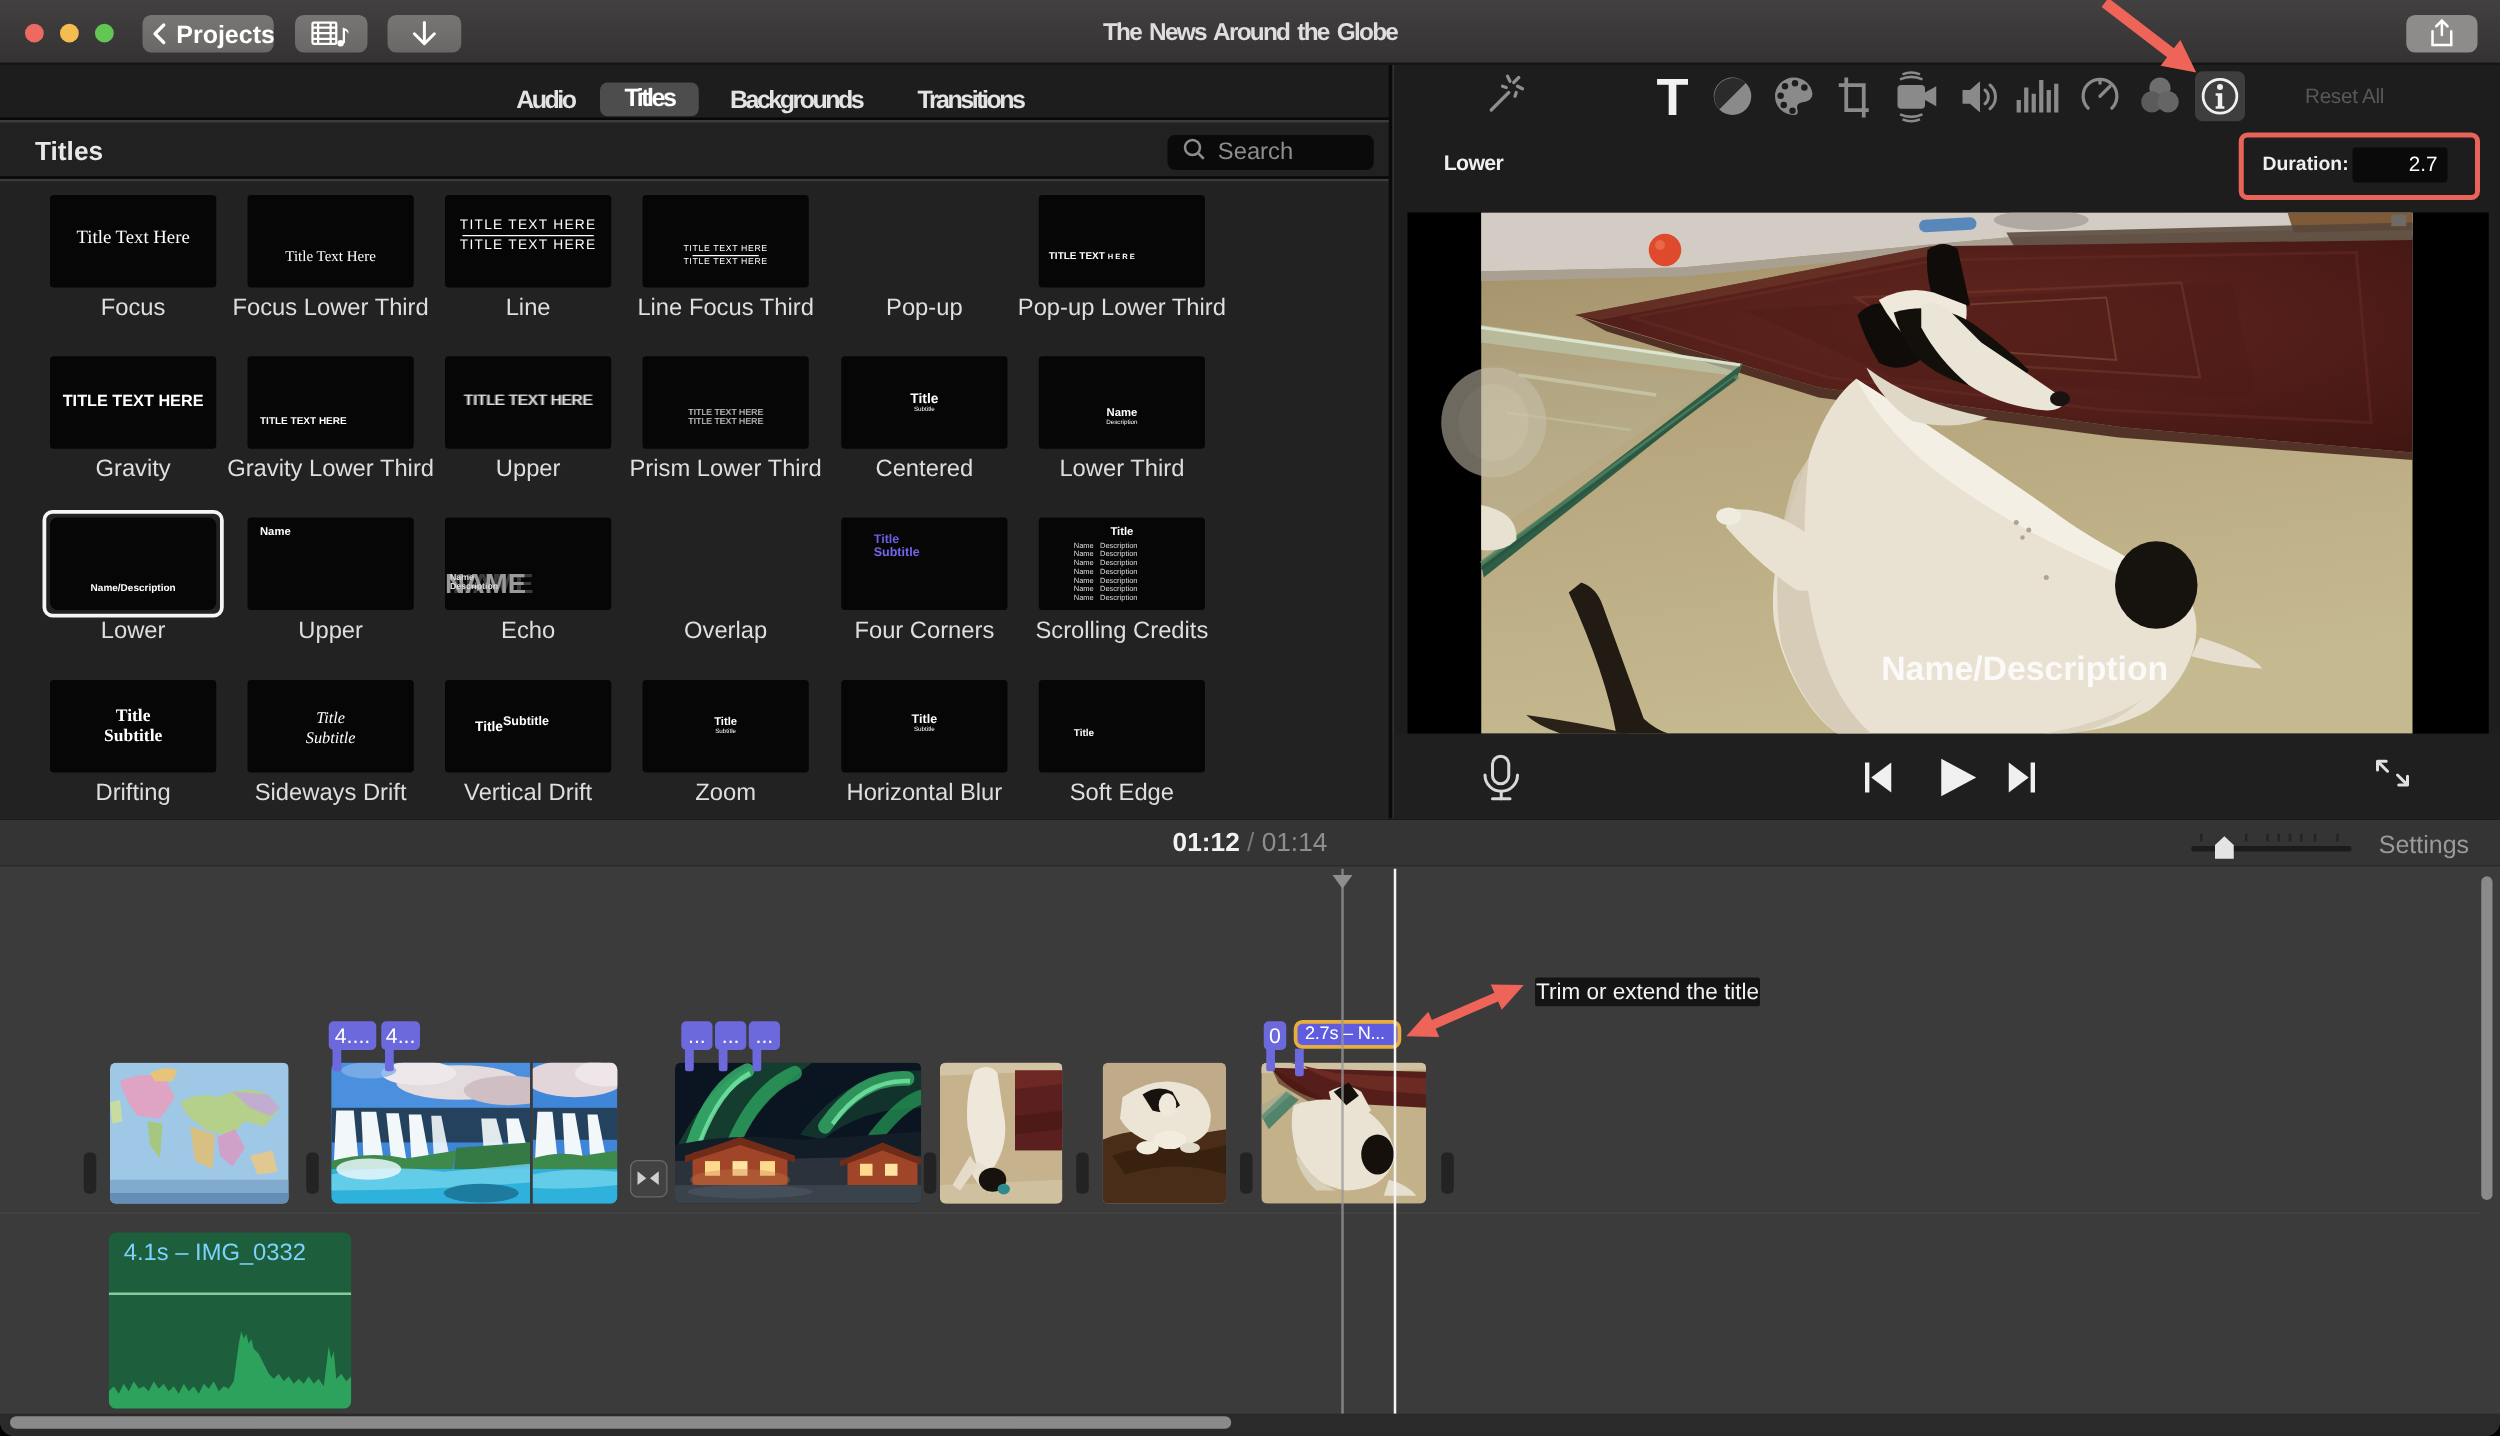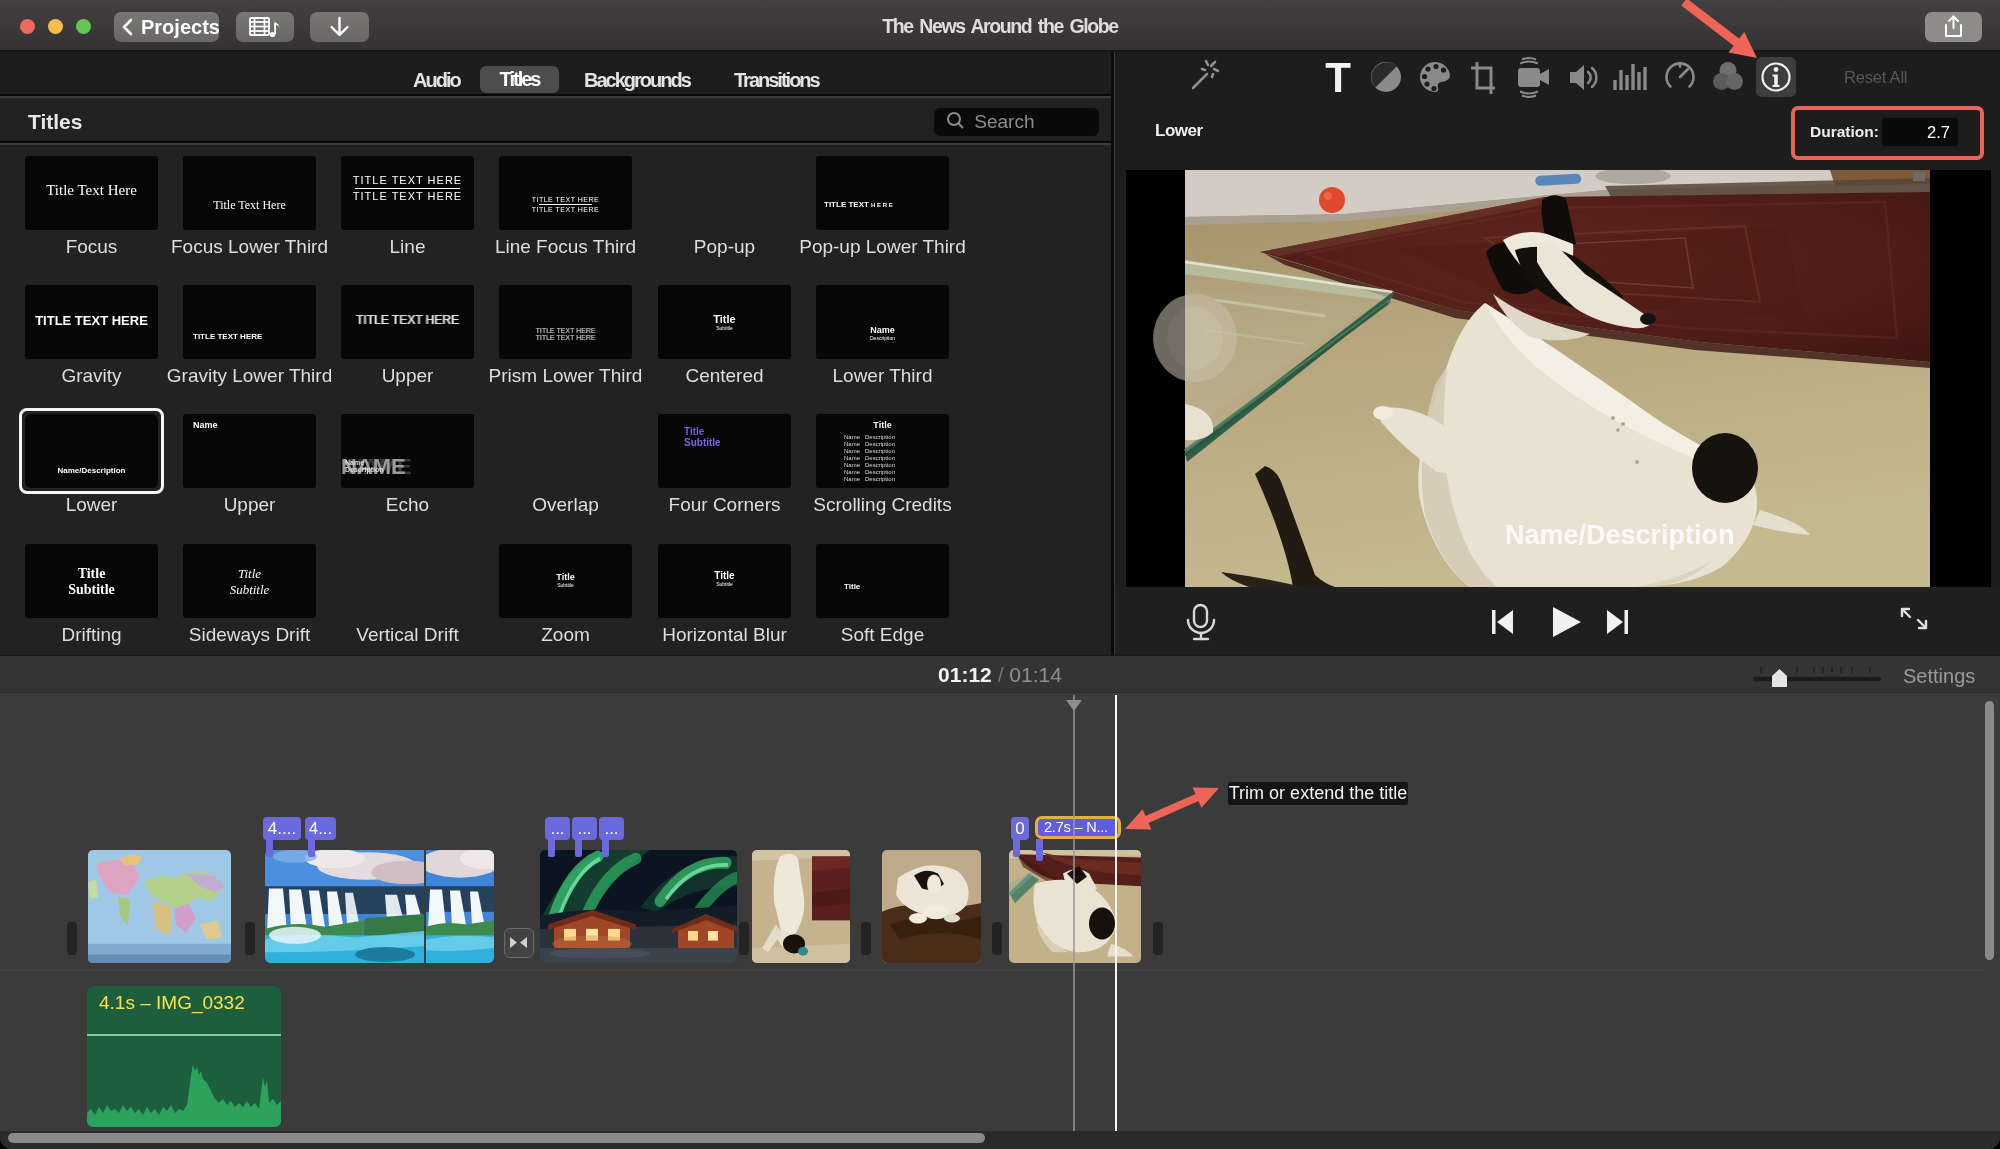--- a/index.html
+++ b/index.html
@@ -37,21 +37,21 @@
   #timedisp{left:0;top:663px;width:2000px;text-align:center;font-size:21px;color:#8e8e8e;}
   #settings{left:1903px;top:665px;font-size:20px;color:#9a9a9a;}
   #tlbody{left:0;top:695px;width:2000px;height:436px;background:#3b3b3b;}
   .clip{position:absolute;top:155px;height:113px;border-radius:5px;overflow:hidden;}
   .handle{position:absolute;top:227px;width:10px;height:33px;border-radius:4px;background:#232323;}
   .flag{position:absolute;top:122px;height:23px;background:#6c69dd;border-radius:4px;color:#fff;font-size:17px;line-height:23px;text-align:center;}
   .stem{position:absolute;top:140px;width:7px;height:22px;background:#6c69dd;border-radius:0 0 2px 2px;}
   #seltitle{position:absolute;left:1035px;top:121px;width:86px;height:23px;background:#5f5ce0;border:3px solid #e8ae3d;border-radius:7px;color:#fff;font-size:14.5px;line-height:16.5px;padding-left:6px;letter-spacing:-0.2px;white-space:nowrap;overflow:hidden;}
   #tooltip{position:absolute;left:1228px;top:87px;width:180px;height:23px;background:#141414;border-radius:2px;color:#f2f2f2;font-size:18px;line-height:23px;text-align:center;}
   #audioclip{position:absolute;left:87px;top:291px;width:194px;height:141px;background:#1d5e3c;border-radius:6px;overflow:hidden;}
-  #audiolabel{position:absolute;left:12px;top:6px;color:#fde047;font-size:19px;}
+  #audiolabel{position:absolute;left:12px;top:6px;color:#7dd3fc;font-size:19px;}
   #hscroll{left:8px;top:1133px;width:977px;height:10px;background:#8a8a8a;border-radius:5px;}
   #vscroll{left:1985px;top:701px;width:9px;height:259px;background:#8a8a8a;border-radius:5px;}
   #bottomstrip{left:0;top:1131px;width:2000px;height:18px;background:#2a2a2a;}
   .ph-gray{position:absolute;left:1073px;top:0px;width:2px;height:436px;background:#9a9a9a;opacity:.75;}
   .ph-white{position:absolute;left:1115px;top:0px;width:2px;height:436px;background:#f5f5f5;}
 </style>
 </head>
 <body>
 <div id="win">
 
@@ -109,21 +109,21 @@
   <div class="abs tab" style="left:734px;">Transitions</div>
 
   <div id="hdrrow" class="abs"></div>
   <div class="abs" id="titleshdr">Titles</div>
   <div class="abs" id="searchbox"><svg width="26" height="26" viewBox="0 0 26 26" style="vertical-align:-7px;margin-left:9px;">
         <circle cx="11" cy="10" r="6" stroke="#8d8d8d" stroke-width="2" fill="none"></circle>
         <line x1="15.5" y1="14.5" x2="20" y2="19" stroke="#8d8d8d" stroke-width="2"></line>
       </svg> Search</div>
 
   <div id="grid" class="abs"></div>
-  <div id="gridcells" class="abs" style="left:1px;top:145px;width:1113px;height:510px;">
+  <div id="gridcells" class="abs" style="left:16px;top:145px;width:1113px;height:510px;">
 
     <div class="thumb" style="left:24px;top:11px;">
         <div style="position:absolute;width:100%;top:26px;text-align:center;font-family:'Liberation Serif',serif;font-size:15px;">Title Text Here</div>
       </div>
     <div class="tlabel" style="left:24px;top:91px;">Focus</div>
     <div class="thumb" style="left:182px;top:11px;">
         <div style="position:absolute;width:100%;top:42px;text-align:center;font-family:'Liberation Serif',serif;font-size:12px;">Title Text Here</div>
       </div>
     <div class="tlabel" style="left:182px;top:91px;">Focus Lower Third</div>
     <div class="thumb" style="left:340px;top:11px;">
@@ -191,20 +191,23 @@
     <div class="tlabel" style="left:815px;top:349px;">Scrolling Credits</div>
 
     <div class="thumb" style="left:24px;top:399px;">
         <div style="position:absolute;width:100%;top:22px;text-align:center;font-family:'Liberation Serif',serif;font-size:14px;font-weight:700;">Title<br>Subtitle</div>
       </div>
     <div class="tlabel" style="left:24px;top:479px;">Drifting</div>
     <div class="thumb" style="left:182px;top:399px;">
         <div style="position:absolute;width:100%;top:22px;text-align:center;font-family:'Liberation Serif',serif;font-size:13px;font-style:italic;">Title<br>Subtitle</div>
       </div>
     <div class="tlabel" style="left:182px;top:479px;">Sideways Drift</div>
+    <div class="thumb" style="left:340px;top:399px;">
+        <div style="position:absolute;left:24px;top:32px;font-size:11px;font-weight:700;">Title<span style="font-size:10px;position:relative;top:-5px;">Subtitle</span></div>
+      </div>
     <div class="tlabel" style="left:340px;top:479px;">Vertical Drift</div>
     <div class="thumb" style="left:498px;top:399px;">
         <div style="position:absolute;width:100%;top:28px;text-align:center;font-size:9px;font-weight:700;">Title<div style="font-size:5px;font-weight:400;">Subtitle</div></div>
       </div>
     <div class="tlabel" style="left:498px;top:479px;">Zoom</div>
     <div class="thumb" style="left:657px;top:399px;">
         <div style="position:absolute;width:100%;top:26px;text-align:center;font-size:10px;font-weight:700;">Title<div style="font-size:5px;font-weight:400;">Subtitle</div></div>
       </div>
     <div class="tlabel" style="left:657px;top:479px;">Horizontal Blur</div>
     <div class="thumb" style="left:815px;top:399px;">

